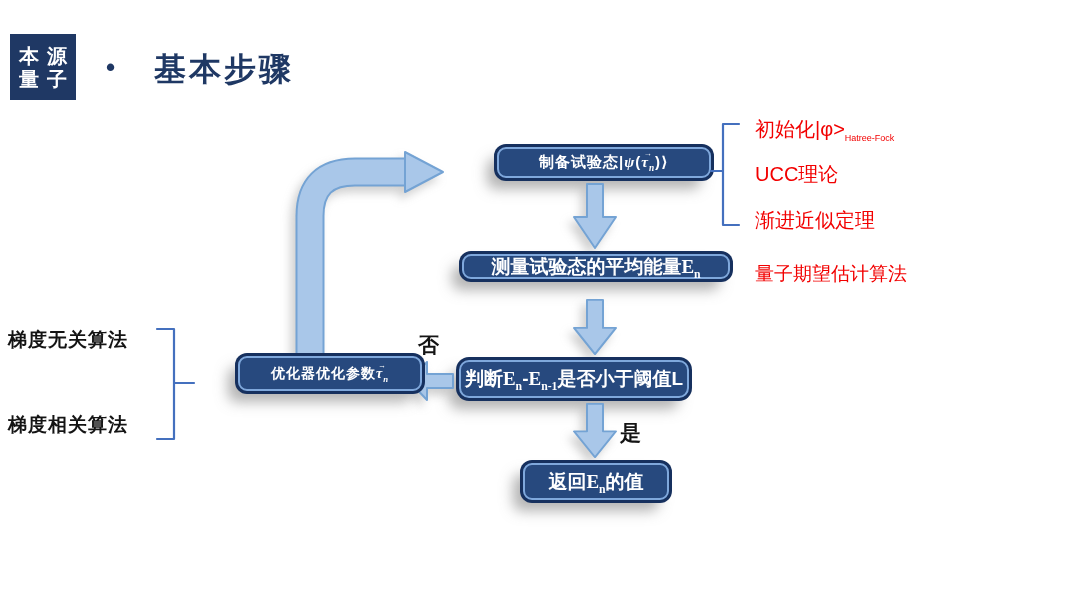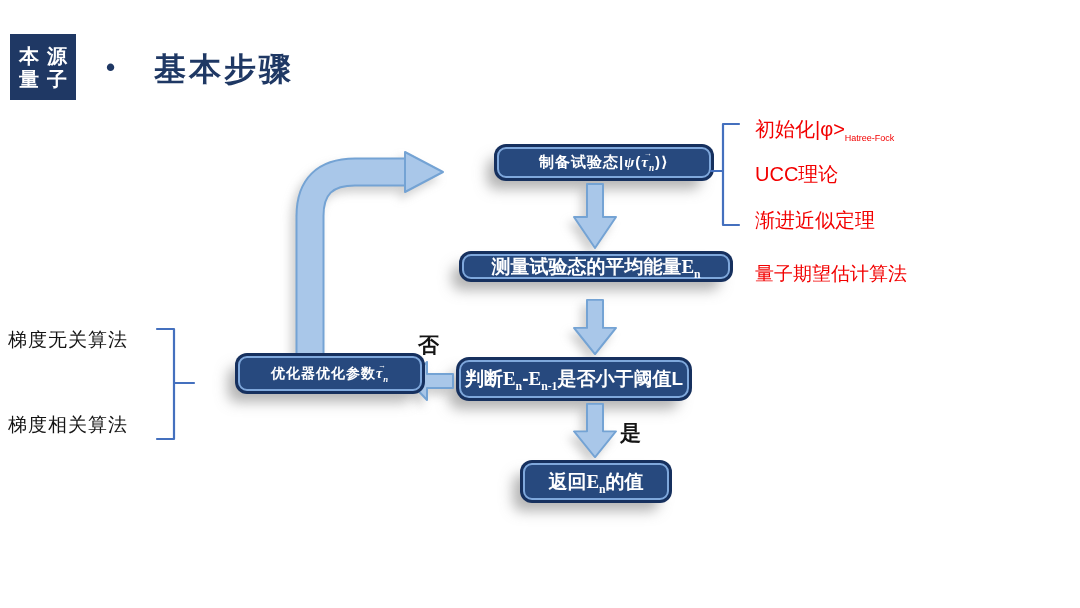--- a/index.html
+++ b/index.html
@@ -52,21 +52,21 @@
 
   .decision-label{position:absolute;font-size:21px;font-weight:600;color:var(--text-dark,#141414);}
 
   
   .bracket-path{fill:none;stroke:var(--bracket-blue,#4470BE);stroke-width:2.2;stroke-linecap:round;stroke-linejoin:round;}
 
   
   .red-note{position:absolute;color:var(--red,#F20000);font-size:20px;font-weight:500;white-space:nowrap;}
   .red-note sub{font-size:.45em;margin-top:40px;}
   .rn-method{font-size:19px;}
-  .left-note{position:absolute;color:var(--text-dark,#141414);font-size:19px;font-weight:400;letter-spacing:1px;white-space:nowrap;text-align:center;}
+  .left-note{position:absolute;color:var(--text-dark,#141414);font-size:19px;font-weight:700;letter-spacing:1px;white-space:nowrap;text-align:center;}
 </style>
 </head>
 <body>
 
 <div class="abs logo">
   <span>本</span>
   <span>源</span>
   <span>量</span>
   <span>子</span>
 </div>

